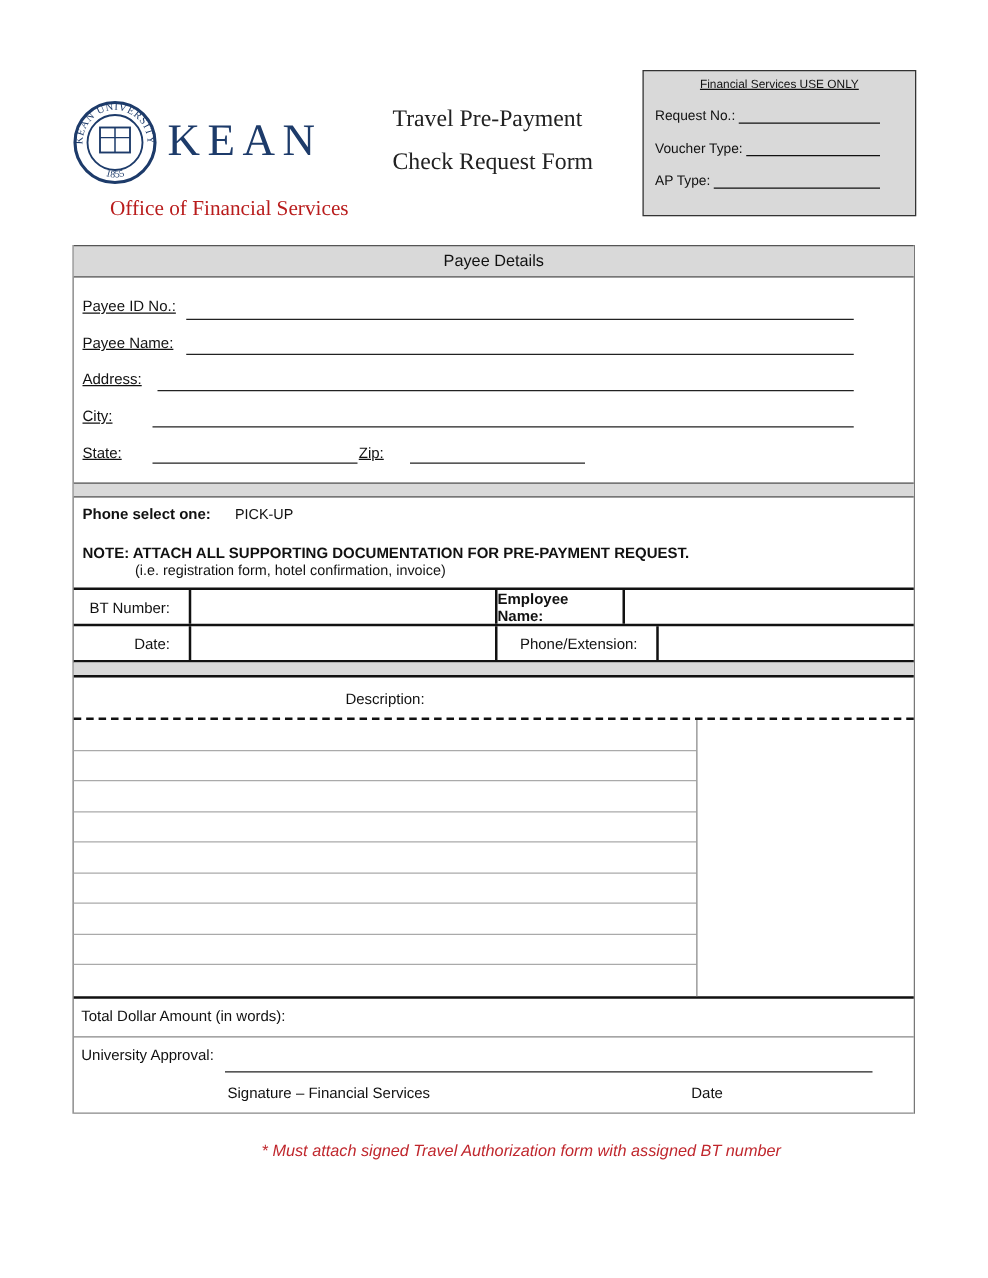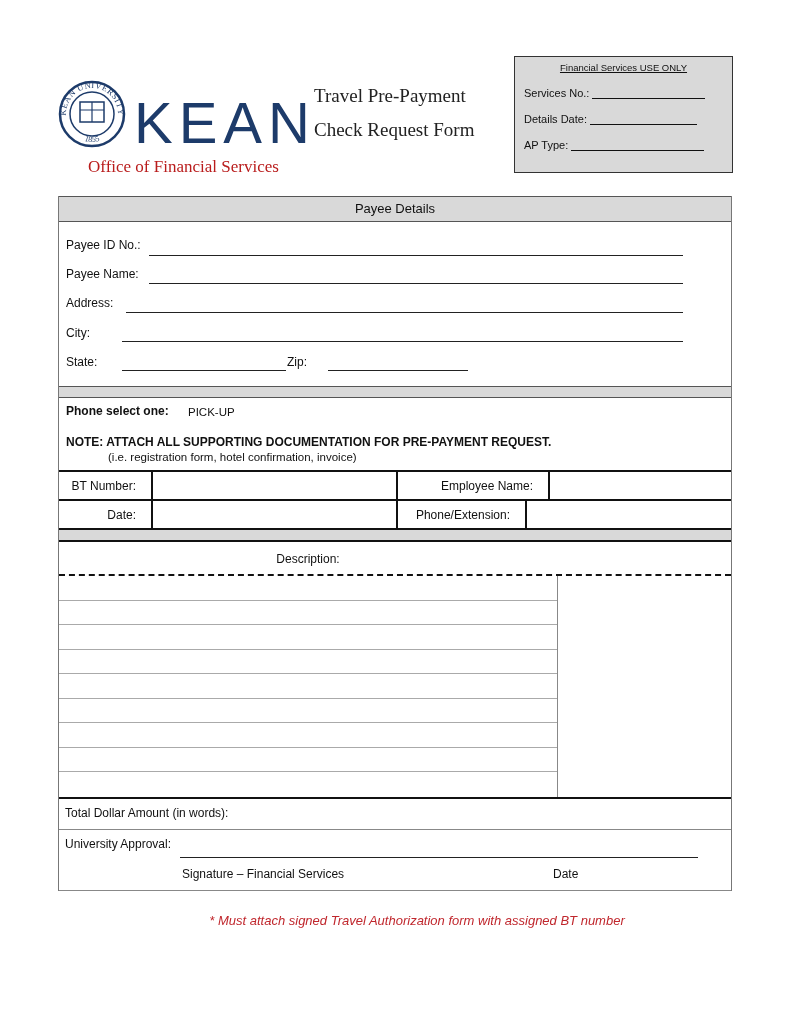--- a/index.html
+++ b/index.html
@@ -3,37 +3,37 @@
 <meta charset="utf-8">
 <style>
   * { box-sizing: border-box; margin: 0; padding: 0; }
   html, body { width: 790px; height: 1022px; background: #ffffff; overflow: hidden; }
   body { position: relative; font-family: "Liberation Sans", sans-serif; color: #111; }
 
   .abs { position: absolute; }
 
   
   .seal { left: 58px; top: 80px; width: 68px; height: 68px; }
-  .kean-word { left: 134px; top: 95px; font-family: Liberation Sans, sans-serif; font-size: 58px; letter-spacing: 6px; color: #1d3b6a; line-height: 56px; }
+  .kean-word { left: 134px; top: 84px; font-family: Liberation Serif, serif; font-size: 36px; letter-spacing: 6px; color: #1d3b6a; line-height: 56px; }
   .office { left: 88px; top: 157px; font-family: "Liberation Serif", serif; font-size: 17px; color: #b91c1c; }
   .title1 { left: 314px; top: 85px; font-family: "Liberation Serif", serif; font-size: 19px; color: #222; }
   .title2 { left: 314px; top: 119px; font-family: "Liberation Serif", serif; font-size: 19px; color: #222; }
 
   .fs-box { left: 514px; top: 56px; width: 219px; height: 117px; background: #d9d9d9; border: 1.5px solid #333; }
   .fs-title { position: absolute; left: 0; right: 0; top: 5px; text-align: center; font-size: 9.5px; text-decoration: underline; }
   .fs-row { position: absolute; left: 9px; font-size: 11px; display: flex; align-items: flex-end; }
   .fs-row .line { border-bottom: 1.5px solid #111; height: 12px; margin-left: 3px; }
 
   
   .frame { left: 58px; top: 196px; width: 674px; border-left: 1px solid #777; border-right: 1px solid #777; }
   .bar { background: #d9d9d9; border-top: 1px solid #555; border-bottom: 1px solid #555; }
   .section-head { height: 26px; text-align: center; font-size: 13px; line-height: 24px; }
 
   .payee { position: relative; height: 164px; }
-  .prow { position: absolute; left: 7px; font-size: 12px; }
+  .prow { position: absolute; left: 7px; font-size: 12px; text-decoration: underline; }
   .uline { position: absolute; border-bottom: 1.3px solid #222; height: 0; }
 
   .sep { height: 12px; }
 
   .select-sec { position: relative; height: 74px; border-bottom: 2px solid #111; }
   .sel-label { position: absolute; left: 7px; top: 6px; font-size: 12px; font-weight: bold; }
   .sel-val { position: absolute; left: 129px; top: 8px; font-size: 11.5px; }
   .note { position: absolute; left: 7px; top: 37px; font-size: 12px; font-weight: bold; }
   .note-sub { position: absolute; left: 49px; top: 53px; font-size: 11.5px; }
 
@@ -81,25 +81,25 @@
   </svg>
 </div>
 <div class="abs kean-word">KEAN</div>
 <div class="abs office">Office of Financial Services</div>
 <div class="abs title1">Travel Pre-Payment</div>
 <div class="abs title2">Check Request Form</div>
 
 <div class="abs fs-box">
   <div class="fs-title">Financial Services USE ONLY</div>
   <div class="fs-row" style="top:30px;">
-    <span>Services No.:</span>
+    <span>Request No.:</span>
     <span class="line" style="width:113px;"></span>
   </div>
   <div class="fs-row" style="top:56px;">
-    <span>Details Date:</span>
+    <span>Voucher Type:</span>
     <span class="line" style="width:107px;"></span>
   </div>
   <div class="fs-row" style="top:82px;">
     <span>AP Type:</span>
     <span class="line" style="width:133px;"></span>
   </div>
 </div>
 
 <div class="abs frame">
   <div class="bar section-head">Payee Details</div>
@@ -128,21 +128,21 @@
   <div class="select-sec">
     <div class="sel-label">Phone select one:</div>
     <div class="sel-val">PICK-UP</div>
     <div class="note">NOTE: ATTACH ALL SUPPORTING DOCUMENTATION FOR PRE-PAYMENT REQUEST.</div>
     <div class="note-sub">(i.e. registration form, hotel confirmation, invoice)</div>
   </div>
 
   <div class="info-row">
     <div class="lbl" style="width:92px;">BT Number:</div>
     <div class="cell" style="width:245px;"></div>
-    <div class="cell lbl" style="width:152px;">Employee Name:</div>
+    <div class="cell lbl" style="width:102px;font-weight:bold;">Employee Name:</div>
     <div class="cell" style="flex:1;"></div>
   </div>
   <div class="info-row">
     <div class="lbl" style="width:92px;">Date:</div>
     <div class="cell" style="width:245px;"></div>
     <div class="cell lbl" style="width:129px;">Phone/Extension:</div>
     <div class="cell" style="flex:1;"></div>
   </div>
 
   <div class="gap-bar"></div>

